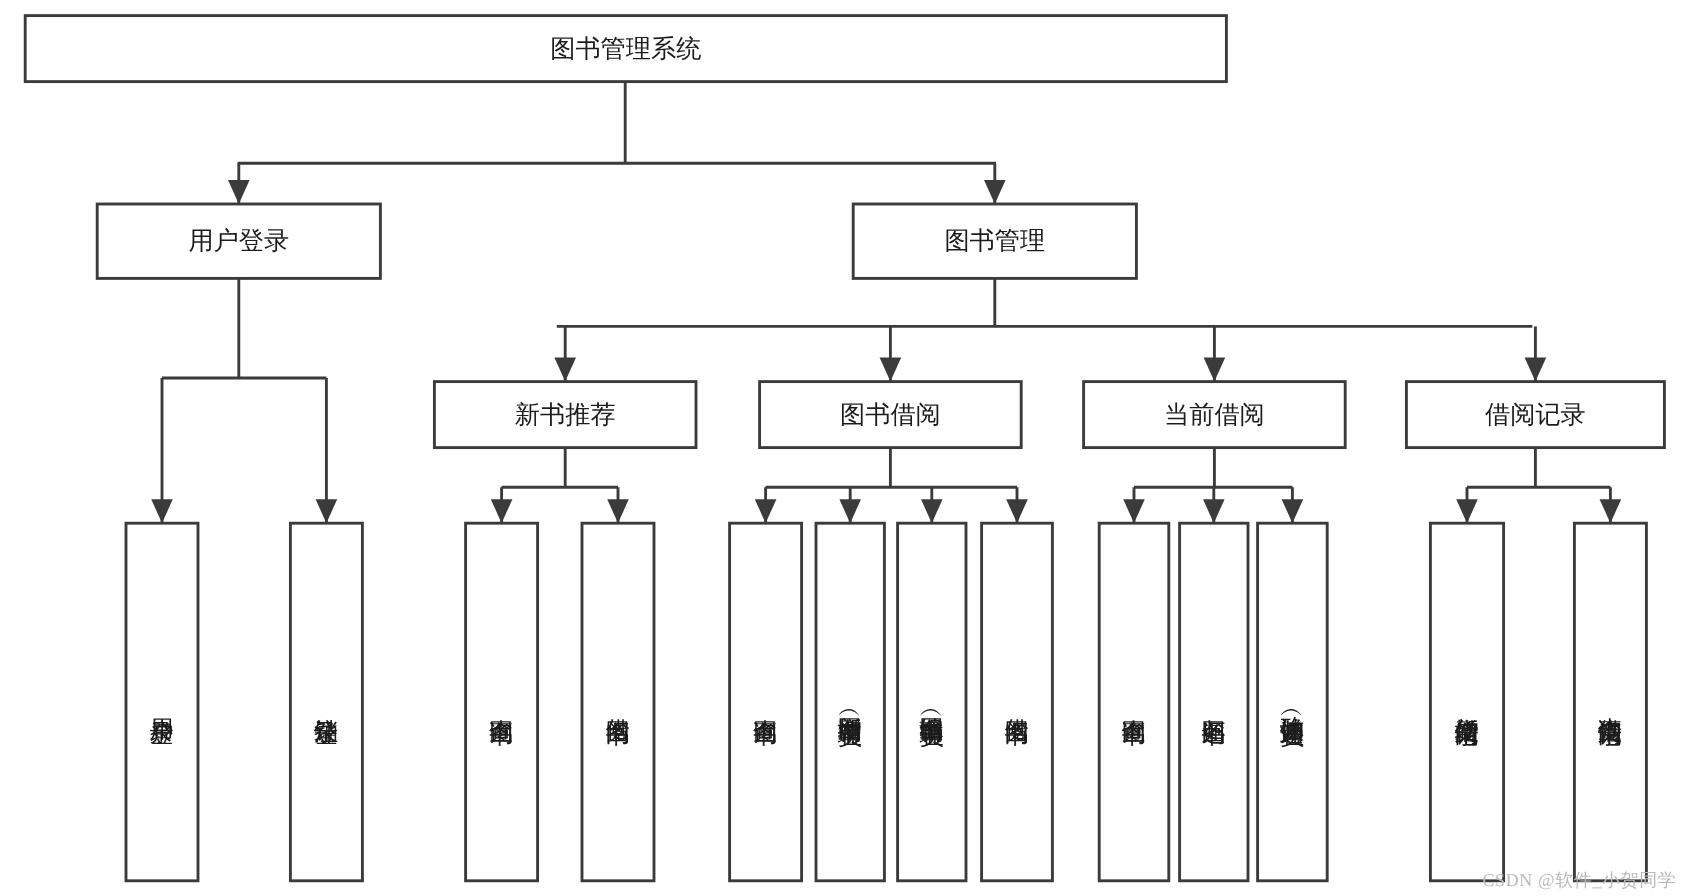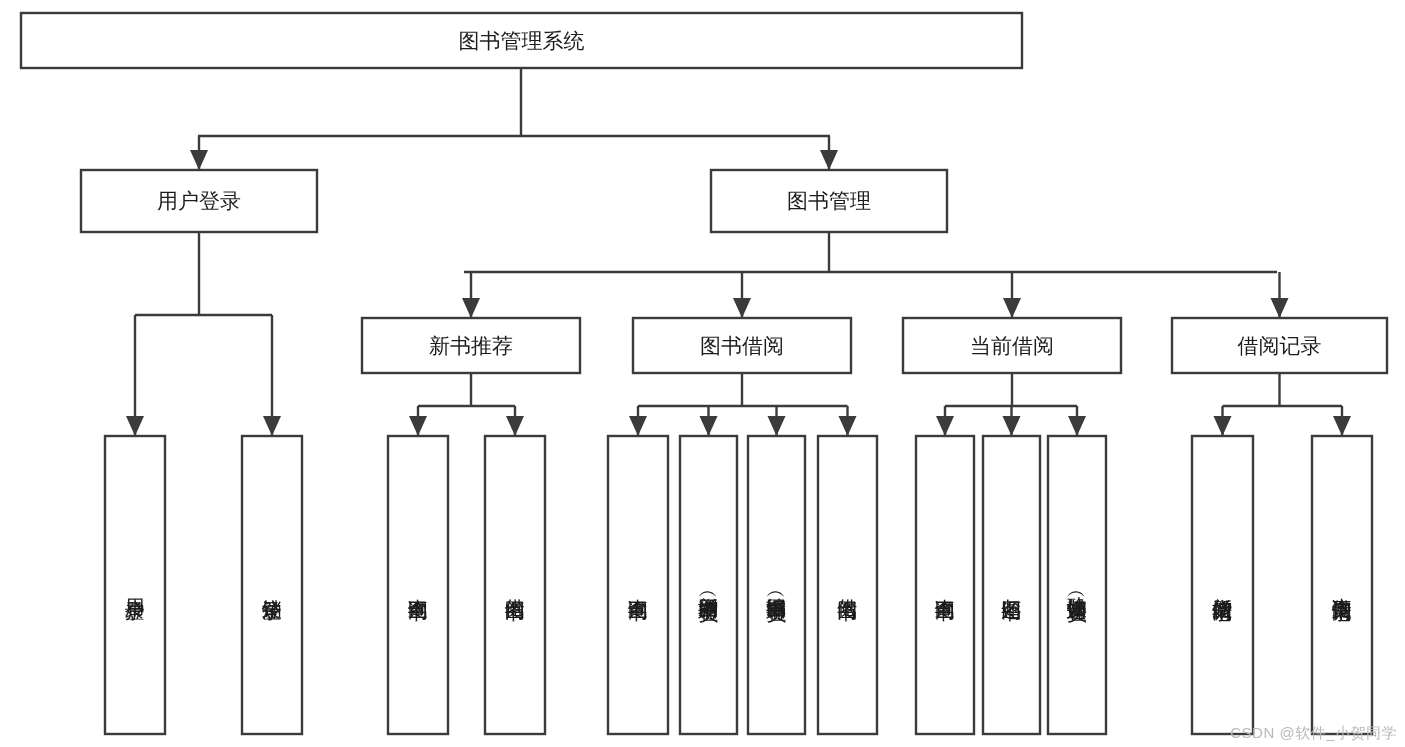--- a/index.html
+++ b/index.html
@@ -10,21 +10,21 @@
   .node-box-top{fill:#ffffff;stroke:#3b3b3b;stroke-width:2.4;}
   .conn{stroke:#3b3b3b;stroke-width:2.4;fill:none;stroke-linecap:butt;}
   .arrowhead{fill:#3b3b3b;}
   .h-label{font-family:"DejaVu Sans","Liberation Sans",sans-serif;font-size:21px;fill:#1c1c1c;
            text-anchor:middle;dominant-baseline:middle;}
   .v-label{position:absolute;font-family:"DejaVu Sans","Liberation Sans",sans-serif;
            font-size:20px;color:#1c1c1c;line-height:1.12;
            writing-mode:vertical-rl;text-orientation:upright;
            display:flex;align-items:center;justify-content:center;
            white-space:nowrap;letter-spacing:1px;}
-  .watermark{position:absolute;right:8px;bottom:4px;font-family:Liberation Sans, sans-serif;
+  .watermark{position:absolute;right:8px;bottom:4px;font-family:Liberation Serif, serif;
              font-size:15px;color:#b9b9b9;letter-spacing:.5px;}
 </style>
 </head>
 <body>
 
 <div id="stage">
 
   <svg id="diagram-svg" width="1405" height="747">
     <defs></defs>
     <g id="connector-layer">

